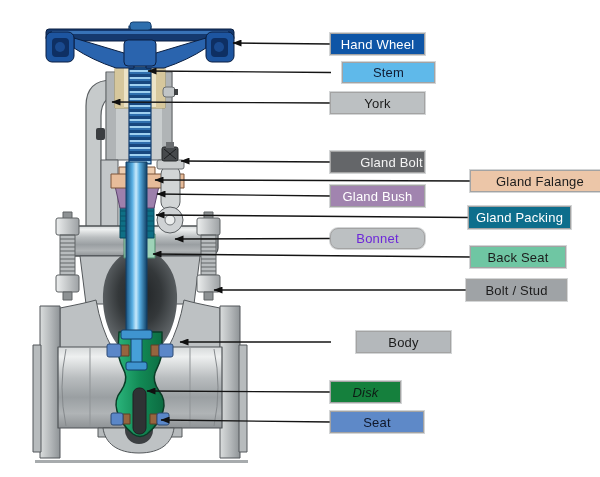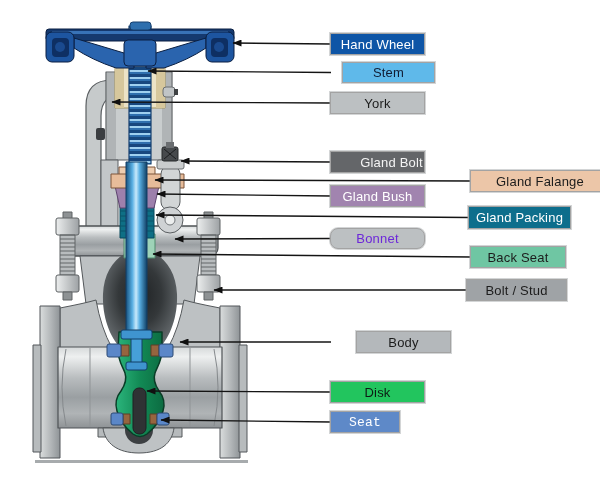--- a/index.html
+++ b/index.html
@@ -220,16 +220,16 @@
       <div class="label-box" style="left: 330px; top: 62px; width: 93px; height: 21px; background: rgb(95, 185, 234); color: rgb(16, 28, 51); margin-left: 12px;">Stem</div>
       <div class="label-box" style="left: 330px; top: 92px; width: 95px; height: 22px; background: rgb(188, 192, 194); color: rgb(28, 28, 28);">York</div>
       <div class="label-box" style="left: 330px; top: 151px; width: 95px; height: 22px; background: rgb(100, 102, 105); color: rgb(244, 244, 244); padding-left: 28px;">Gland Bolt</div>
       <div class="label-box" style="left: 470px; top: 170px; width: 140px; height: 22px; background: rgb(236, 198, 168); color: rgb(28, 28, 28);">Gland Falange</div>
       <div class="label-box" style="left: 330px; top: 185px; width: 95px; height: 22px; background: rgb(161, 132, 175); color: rgb(255, 255, 255);">Gland Bush</div>
       <div class="label-box" style="left: 468px; top: 206px; width: 103px; height: 23px; background: rgb(13, 110, 140); color: rgb(255, 255, 255);">Gland Packing</div>
       <div class="label-box" style="left: 330px; top: 228px; width: 95px; height: 21px; background: rgb(188, 192, 194); color: #6d28d9; border-radius: 8px;">Bonnet</div>
       <div class="label-box" style="left: 470px; top: 246px; width: 96px; height: 22px; background: rgb(111, 198, 163); color: rgb(28, 28, 28);">Back Seat</div>
       <div class="label-box" style="left: 466px; top: 279px; width: 101px; height: 22px; background: rgb(159, 163, 166); color: rgb(28, 28, 28);">Bolt / Stud</div>
       <div class="label-box" style="left: 330px; top: 331px; width: 95px; height: 22px; background: rgb(180, 184, 187); color: rgb(28, 28, 28); margin-left: 26px;">Body</div>
-      <div class="label-box" style="left: 330px; top: 381px; width: 95px; height: 22px; background: #22c55e; color: rgb(13, 27, 20);">Disk</div>
-      <div class="label-box" style="left: 330px; top: 411px; width: 70px; height: 22px; background: rgb(94, 137, 200); color: #ffffff; font-family: Liberation Mono, monospace;">Seat</div>
+      <div class="label-box" style="left: 330px; top: 381px; width: 71px; height: 22px; background: #15803d; color: rgb(13, 27, 20); font-style: italic;">Disk</div>
+      <div class="label-box" style="left: 330px; top: 411px; width: 94px; height: 22px; background: rgb(94, 137, 200); color: #0f172a;">Seat</div>
     </div>
 </div>
 
 </body></html>

